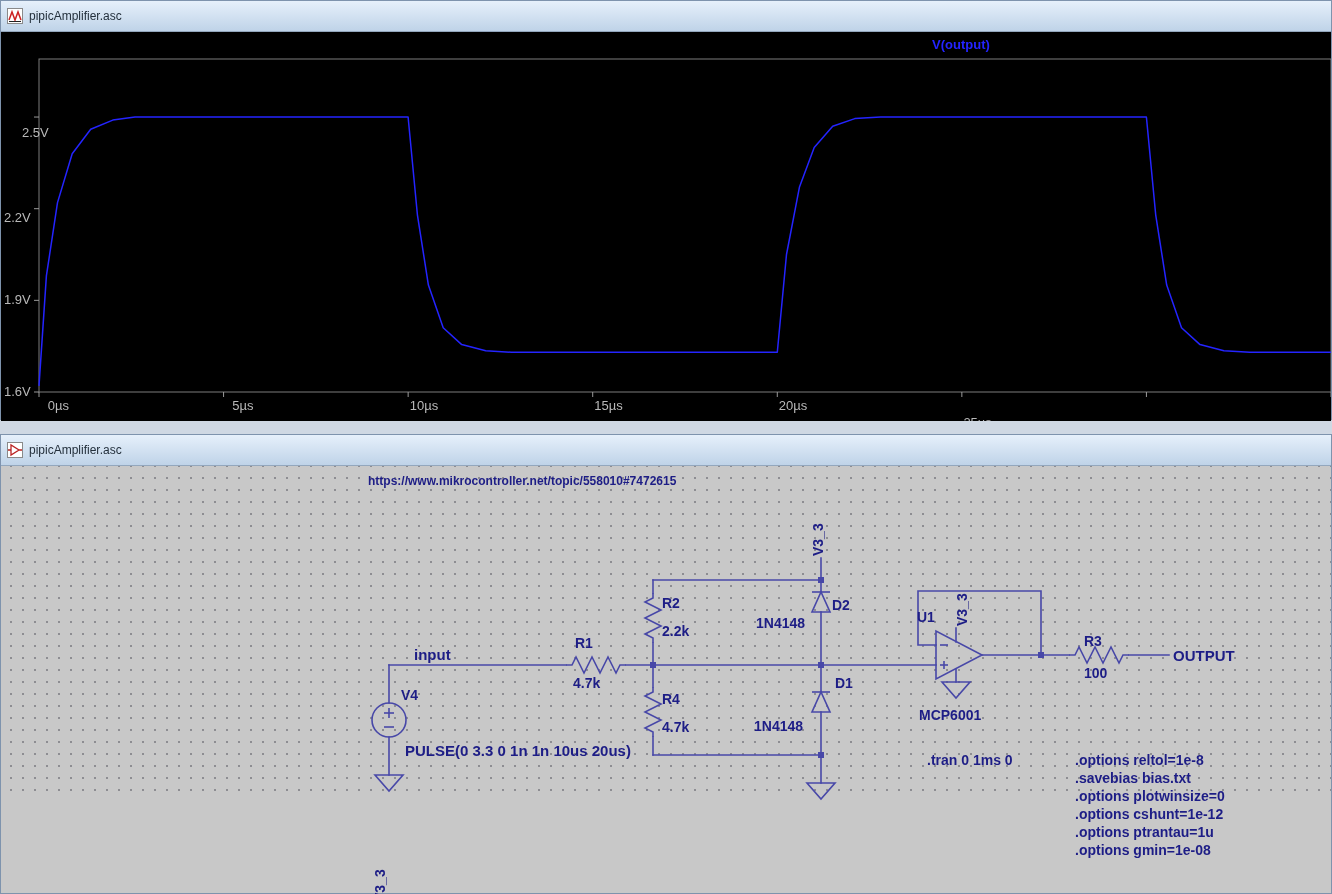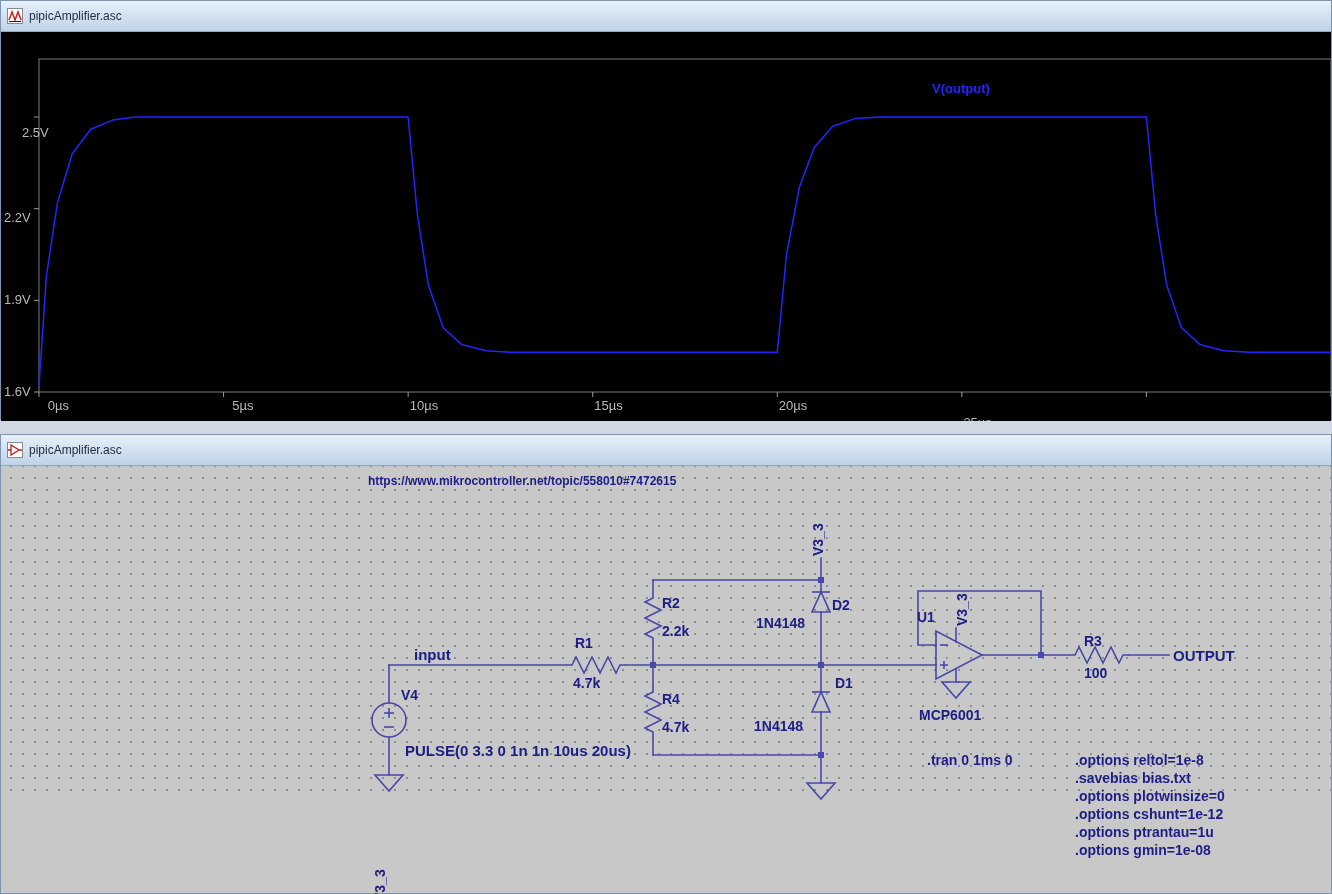--- a/index.html
+++ b/index.html
@@ -16,21 +16,21 @@
     border-bottom:1px solid #93a7bd;display:flex;align-items:center;gap:6px;padding:15px 6px;box-sizing:border-box;
   }
   .sch-win .titlebar{height:21px;}
   .ttext{font-size:12px;color:#24303c;}
   .ticon{display:inline-flex;width:16px;height:16px;}
   
   .plot{position:relative;height:389px;background:#000;overflow:hidden;}
   .plot svg{position:absolute;left:0;top:0;}
   .legend{
     position:absolute;left:890px;top:5px;width:140px;text-align:center;
-    color:#2424ff;font-weight:bold;font-size:13px;margin-top:44px;
+    color:#2424ff;font-weight:bold;font-size:13px;
   }
   .ticks{position:absolute;left:0;top:0;width:100%;height:100%;pointer-events:none;}
   .xt{position:absolute;top:366px;width:60px;text-align:right;color:#b9b9b9;font-size:13px;}
   .yt{position:absolute;left:3px;color:#b9b9b9;font-size:13px;}
   .pbox{stroke:#7d7d7d;fill:none;stroke-width:1;}
   
   .schematic{
     position:relative;height:328px;
     background-color:#c8c8c8;
     background-image:radial-gradient(#8d8d92 1px, transparent 1.4px);

